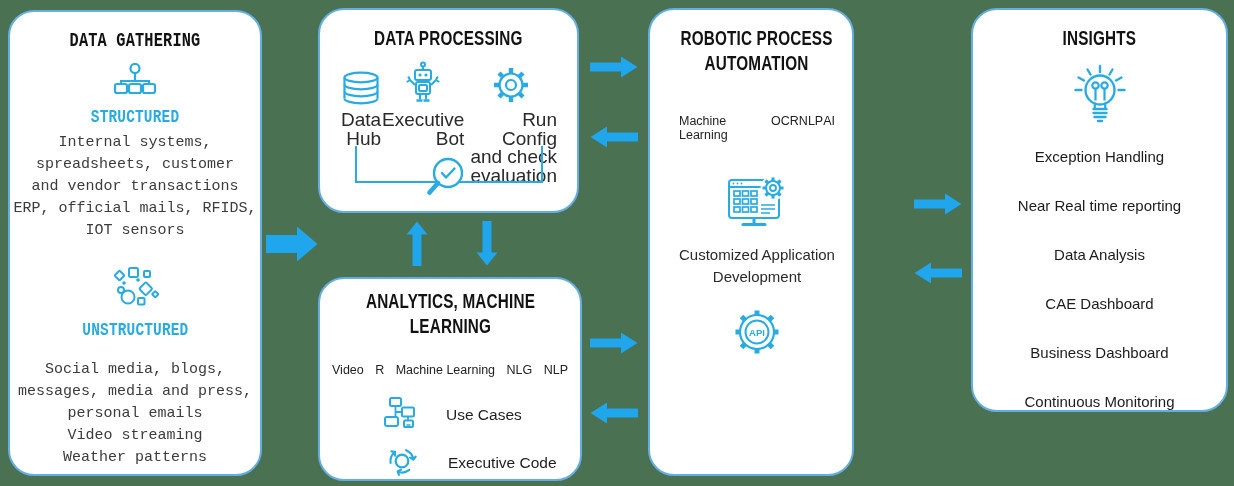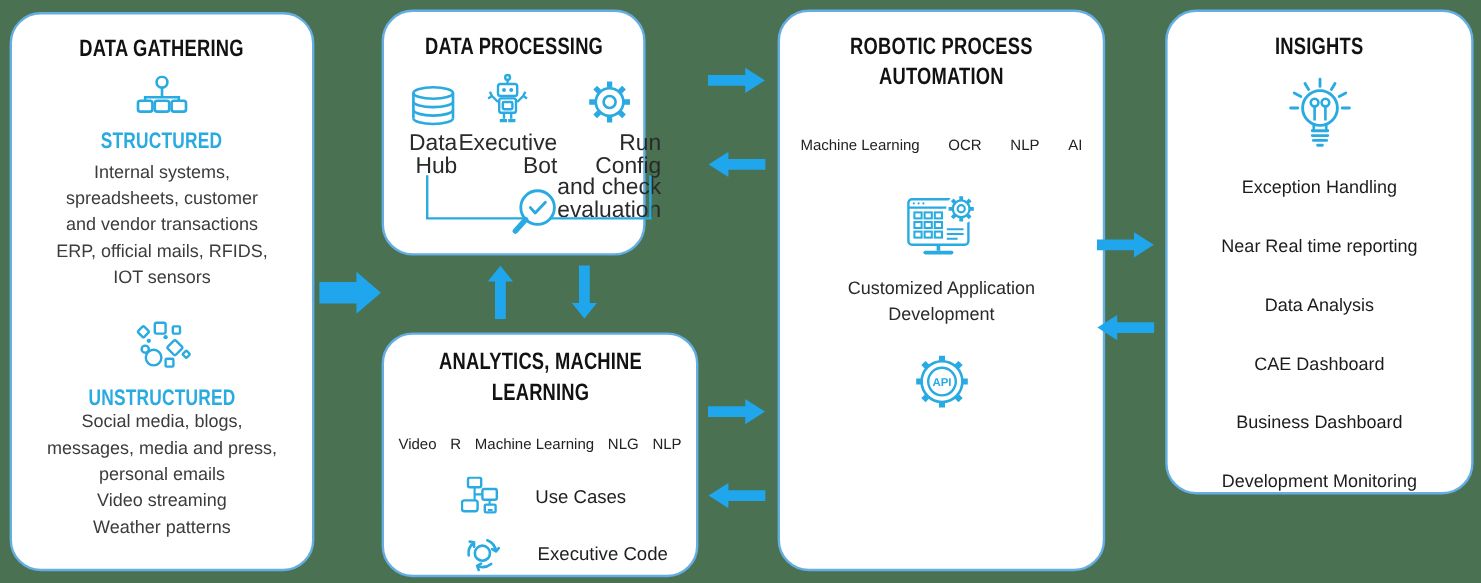--- a/index.html
+++ b/index.html
@@ -4,24 +4,24 @@
 <style>
   html,body{margin:0;padding:0;background:#4A7152;}
   .stage{
     position:relative;width:1234px;height:486px;background:#4A7152;
     font-family:"Liberation Sans","DejaVu Sans",sans-serif;overflow:hidden;
   }
   .panel{
     position:absolute;background:#FFFFFF;border:2px solid #64AEE4;
     border-radius:26px;box-sizing:border-box;display:flex;flex-direction:column;align-items:center;
   }
-  .p-gathering{left:8px;top:10px;width:254px;height:466px;}
-  .p-processing{left:318px;top:8px;width:220px;height:205px;}
+  .p-gathering{left:8px;top:10px;width:254px;height:466px;font-family:Liberation Mono, monospace;}
+  .p-processing{left:318px;top:8px;width:261px;height:205px;}
   .p-analytics{left:318px;top:277px;width:264px;height:204px;}
-  .p-rpa{left:648px;top:8px;width:273px;height:468px;}
+  .p-rpa{left:648px;top:8px;width:206px;height:468px;padding-left:12px;}
   .p-insights{left:971px;top:8px;width:257px;height:404px;}
 
   .panel-title{
     margin-top:16px;font-size:18px;font-weight:700;color:#121212;text-align:center;line-height:23px;
   }
   .cond{display:inline-block;transform:scale(.85,1.1);transform-origin:center top;letter-spacing:.2px;}
   .pre{white-space:pre-line;}
   .blue-label{font-size:17px;font-weight:700;color:#29ABE2;text-align:center;}
   .body-text{font-size:15px;color:#3C3C3C;text-align:center;line-height:22px;}
 
@@ -88,21 +88,21 @@
         <circle cx="13" cy="17" r="1.8" fill="#29ABE2" stroke="none"></circle>
         <circle cx="27" cy="14" r="1.8" fill="#29ABE2" stroke="none"></circle>
         <circle cx="10" cy="24" r="3"></circle>
         <circle cx="17" cy="31" r="6.5"></circle>
         <rect x="27" y="32" width="6.5" height="6.5" rx="1"></rect>
         <rect x="30" y="18" width="9.5" height="9.5" rx="1.5" transform="rotate(45 34.75 22.75)"></rect>
         <rect x="42" y="26" width="4.5" height="4.5" rx="0.8" transform="rotate(45 44.25 28.25)"></rect>
       </svg>
     </div>
     <div class="blue-label" style="margin-top:8px;"><span class="cond">UNSTRUCTURED</span></div>
-    <div class="body-text pre" style="margin-top:0;">Social media, blogs,
+    <div class="body-text pre" style="margin-top:20px;">Social media, blogs,
 messages, media and press,
 personal emails
 Video streaming
 Weather patterns</div>
   </div>
 
   <div class="panel p-processing">
     <div class="panel-title"><span class="cond">DATA PROCESSING</span></div>
 
     <div class="dp-cols">
@@ -277,21 +277,21 @@
         </g>
       </svg>
     </div>
 
     <div class="ins-list">
       <div class="ins-item">Exception Handling</div>
       <div class="ins-item">Near Real time reporting</div>
       <div class="ins-item">Data Analysis</div>
       <div class="ins-item">CAE Dashboard</div>
       <div class="ins-item">Business Dashboard</div>
-      <div class="ins-item">Development Monitoring</div>
+      <div class="ins-item">Continuous Monitoring</div>
     </div>
   </div>
 
   <svg class="arrow" style="left:266px;top:226px;" width="52" height="36" viewBox="0 0 52 36">
     <polygon points="0,9 31,9 31,0.5 51.5,18 31,35.5 31,27 0,27" fill="#1FA6EC"></polygon>
   </svg>
 
   <svg class="arrow" style="left:590px;top:56px;" width="48" height="22" viewBox="0 0 48 22">
     <polygon points="0,6.5 31,6.5 31,0.5 47.5,11 31,21.5 31,15.5 0,15.5" fill="#1FA6EC"></polygon>
   </svg>

